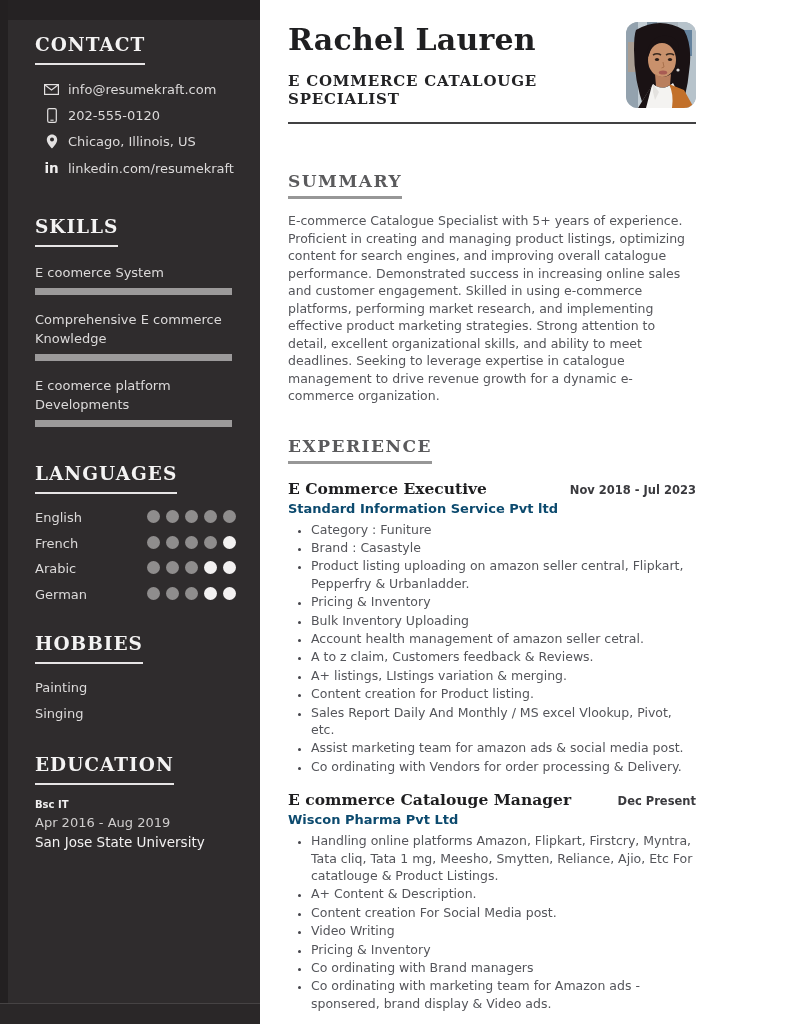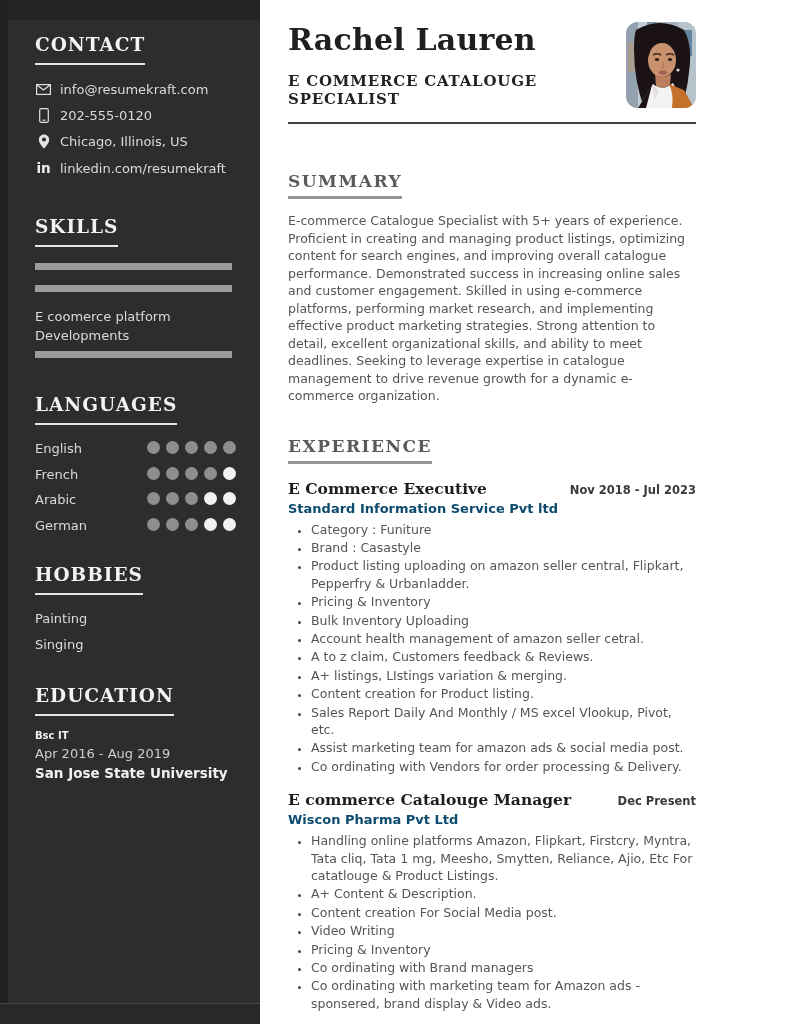--- a/index.html
+++ b/index.html
@@ -9,21 +9,21 @@
   
   .sidebar{position:relative;width:260px;min-width:260px;height:100%;box-sizing:border-box;
            background:#2f2c2d;padding:34px 24px 0 35px;color:#d8d6d6;}
   .edge-top{position:absolute;top:0;left:0;width:100%;height:20px;background:#252223;}
   .edge-left{position:absolute;top:0;left:0;width:8px;height:100%;background:#232021;}
   .edge-bottom{position:absolute;bottom:0;left:0;width:100%;height:21px;background:#2a2728;border-top:1px solid #464344;box-sizing:border-box;}
   .side-section{position:relative;}
   .side-title{font-family:"DejaVu Serif","Liberation Serif",serif;font-weight:700;
               font-size:18.5px;letter-spacing:1px;color:#f4f3f3;display:inline-block;
               border-bottom:2px solid #e7e5e5;padding-bottom:8px;margin:0;}
-  .contact-list{list-style:none;margin:17px 0 0;padding:0;}
+  .contact-list{list-style:none;margin:17px 8px 0;padding:0;}
   .contact-item{display:flex;align-items:center;margin-bottom:11px;font-size:13px;color:#dcdada;}
   .cicon{width:17px;min-width:17px;display:flex;justify-content:center;align-items:center;margin-right:8px;}
   .li-in{font-weight:800;font-size:13.5px;color:#f0eeee;letter-spacing:0;}
   .ctext{white-space:nowrap;}
 
   .skills-sec{margin-top:40px;}
   .skills-list{margin-top:16px;}
   .skill{margin-bottom:15px;}
   .skill-label{font-size:13px;line-height:19px;color:#dcdada;margin-bottom:6px;max-width:197px;}
   .skill-bar{width:197px;height:7px;background:transparent;}
@@ -36,21 +36,21 @@
   .dots{margin-left:auto;display:flex;gap:6px;}
   .dot{width:13px;height:13px;border-radius:50%;}
 
   .hobby-sec{margin-top:31px;}
   .hobby-list{list-style:none;margin:16px 0 0;padding:0;}
   .hobby-item{font-size:13px;color:#dcdada;margin-bottom:11px;}
 
   .edu-sec{margin-top:33px;}
   .edu-degree{font-weight:700;font-size:10px;color:#f2f1f1;margin-top:14px;}
   .edu-dates{font-size:13px;color:#cfcdcd;margin-top:5px;}
-  .edu-school{font-weight:700;font-size:13.5px;color:#f2f1f1;margin-top:4px;}
+  .edu-school{font-weight:400;font-size:13.5px;color:#f2f1f1;margin-top:4px;}
 
   
   .main{flex:1;box-sizing:border-box;padding:20px 28px 0 28px;background:#ffffff;}
   .header-row{display:flex;justify-content:space-between;align-items:flex-start;}
   .name{font-family:"DejaVu Serif","Liberation Serif",serif;font-weight:700;
         font-size:30px;line-height:36px;color:#1f1f21;margin:2px 0 0;letter-spacing:0.2px;}
   .job-headline{font-family:"DejaVu Serif","Liberation Serif",serif;font-weight:700;
         font-size:15px;letter-spacing:0.8px;color:#232325;margin-top:14px;}
   .photo{width:70px;height:86px;border-radius:12px;overflow:hidden;margin-top:2px;flex:none;}
   .header-rule{border:none;border-top:2px solid #414143;margin:14px 0 0;}
@@ -116,25 +116,27 @@
             </span>
             <span class="ctext">linkedin.com/resumekraft</span>
           </li>
         </ul>
     </section>
 
     <section class="side-section skills-sec">
       <h2 class="side-title">SKILLS</h2>
       <div class="skills-list" id="skills-list">
           <div class="skill">
+            <div class="skill-label">E coomerce System</div>
             <div class="skill-bar">
               <div class="skill-fill" style="width: 100%; background: rgb(156, 154, 154);"></div>
             </div>
           </div>
           <div class="skill">
+            <div class="skill-label">Comprehensive E commerce Knowledge</div>
             <div class="skill-bar">
               <div class="skill-fill" style="width: 100%; background: rgb(156, 154, 154);"></div>
             </div>
           </div>
           <div class="skill">
             <div class="skill-label">E coomerce platform Developments</div>
             <div class="skill-bar">
               <div class="skill-fill" style="width: 100%; background: rgb(156, 154, 154);"></div>
             </div>
           </div>

